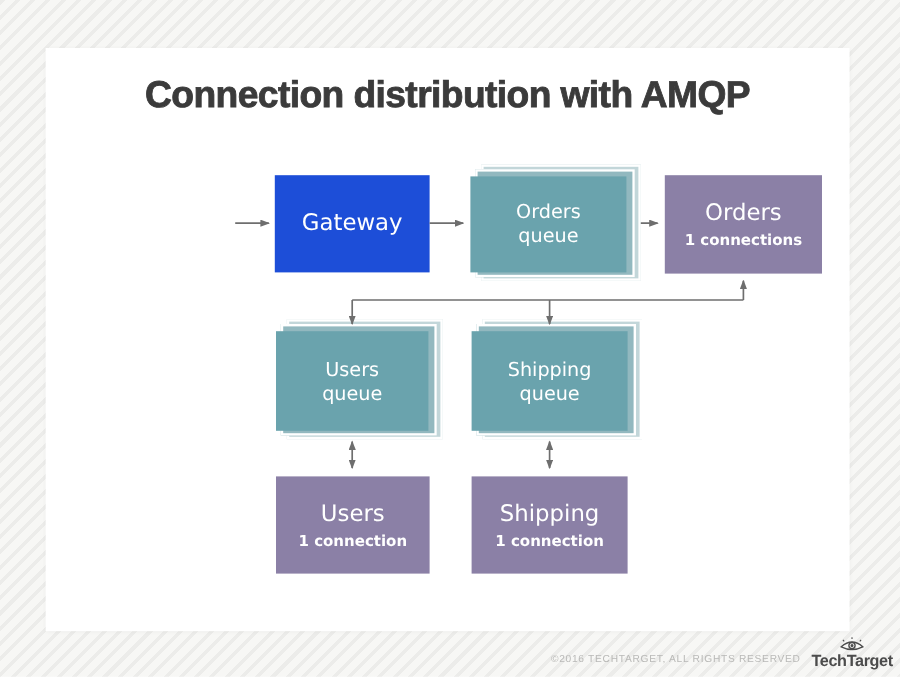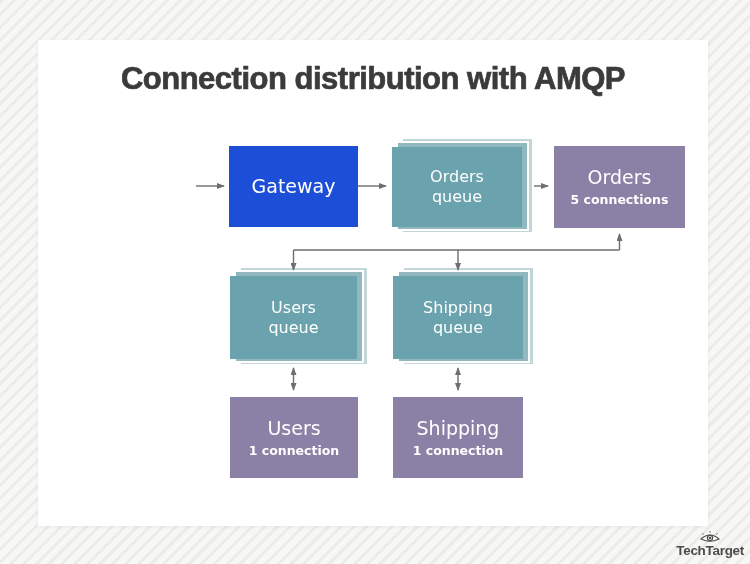--- a/index.html
+++ b/index.html
@@ -68,21 +68,21 @@
     <div class="layerB"></div>
     <div class="layerA"></div>
     <div class="face">
       <span class="l1">Orders</span>
       <span class="l2">queue</span>
     </div>
   </div>
 
   <div class="node purple" style="left:516px;top:106px;width:131px;height:82px;">
     <span class="l1">Orders</span>
-    <span class="sub">5 connections</span>
+    <span class="sub">1 connections</span>
   </div>
 
   <div class="stack" style="left:192px;top:236px;width:127px;height:83px;">
     <div class="layerB"></div>
     <div class="layerA"></div>
     <div class="face">
       <span class="l1">Users</span>
       <span class="l2">queue</span>
     </div>
   </div>
@@ -120,20 +120,21 @@
       <path d="M255.5,210 V230" marker-end="url(#ah)"></path>
       <path d="M420,210 V230" marker-end="url(#ah)"></path>
       <path d="M581.5,210 V194" marker-end="url(#ah)"></path>
       <path d="M255.5,328 V350" marker-start="url(#ah)" marker-end="url(#ah)"></path>
       <path d="M420,328 V350" marker-start="url(#ah)" marker-end="url(#ah)"></path>
     </g>
   </svg>
 </div>
 
 <div class="footer">
+  <span class="copyright">©2016 TECHTARGET, ALL RIGHTS RESERVED</span>
   <span class="brand">
     <svg width="22" height="13" viewBox="0 0 22 13">
       <g stroke="#4c4c4c" fill="none" stroke-width="1.1">
         <path d="M2,9 Q11,1 20,9 Q11,13.5 2,9 Z"></path>
         <circle cx="11" cy="8" r="2.6"></circle>
         <circle cx="11" cy="8" r="0.7" fill="#4c4c4c"></circle>
         <path d="M4.5,4.5 L3.4,3.2 M11,2.6 V1.1 M17.5,4.5 L18.6,3.2" stroke-width="0.9"></path>
       </g>
     </svg>
     <span class="brand-name">TechTarget</span>

